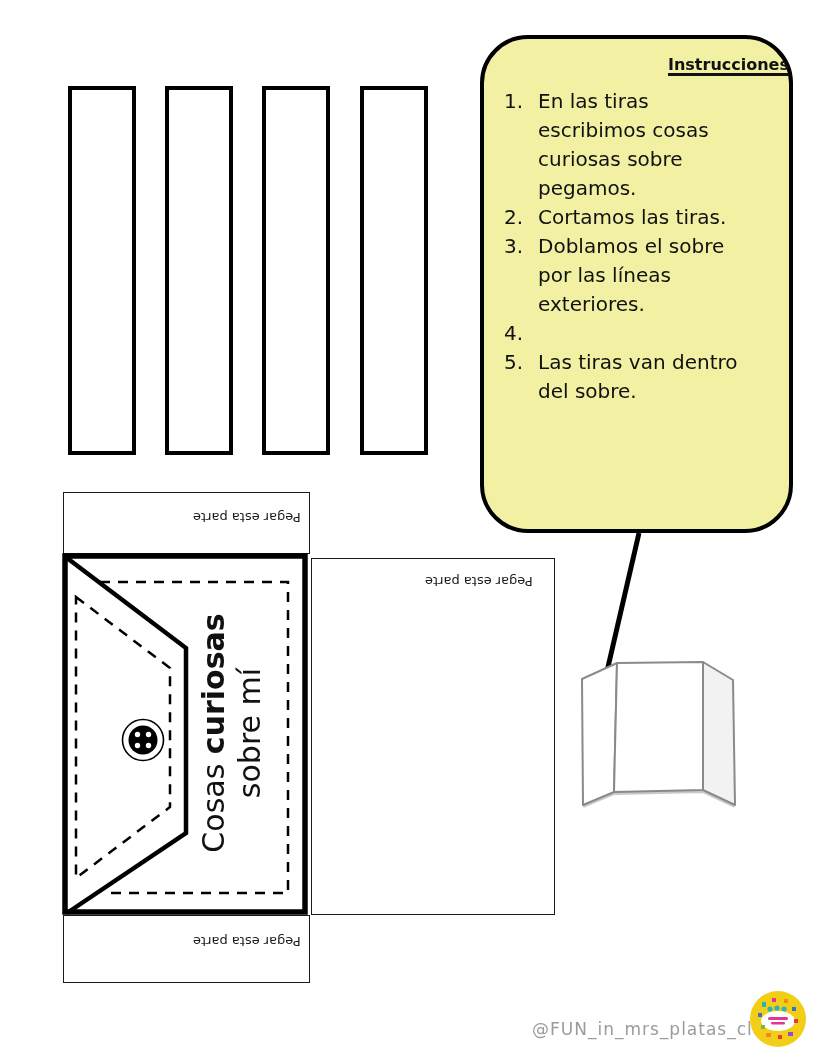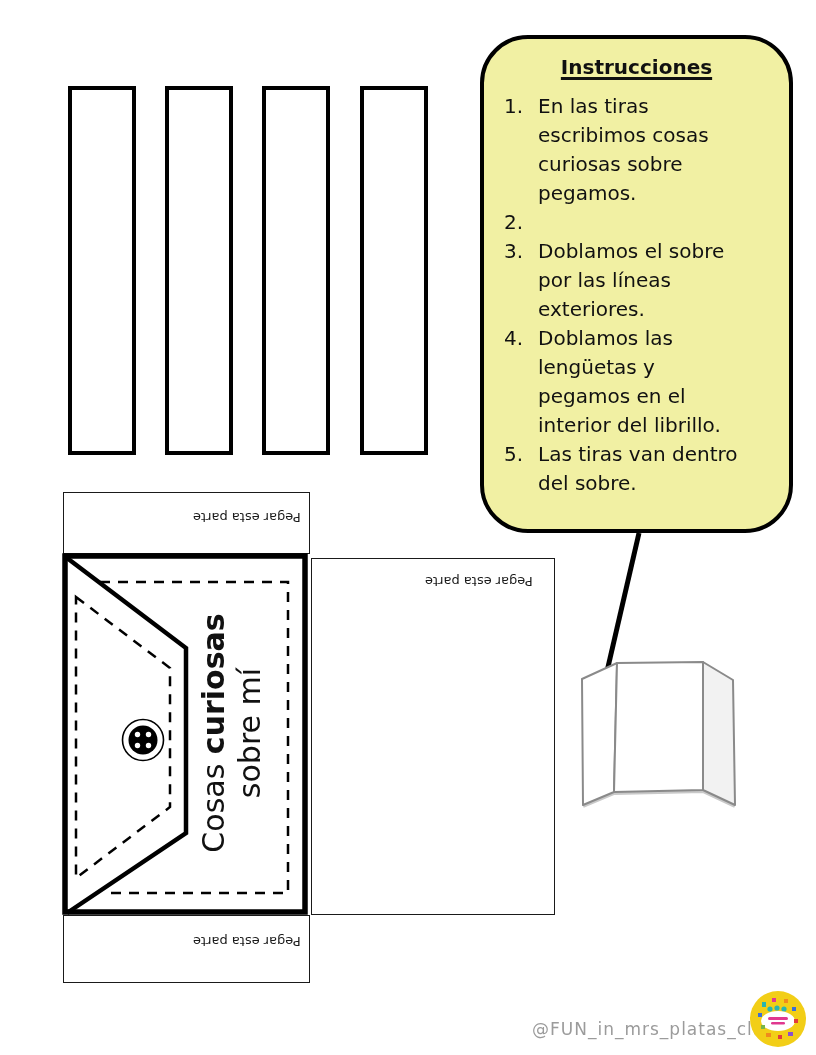--- a/index.html
+++ b/index.html
@@ -8,21 +8,21 @@
   .abs{position:absolute;}
 
   
   .strip{position:absolute;top:86px;width:68px;height:369px;border:4.5px solid #000;
          box-sizing:border-box;background:#fff;}
 
   
   .bubble{position:absolute;left:480px;top:35px;width:313px;height:498px;
           background:#F1F0A3;border:4px solid #000;border-radius:48px;
           box-sizing:border-box;}
-  .bubble-title{margin-top:16px;text-align:center;font-size:20px;font-weight:bold;
+  .bubble-title{margin-top:16px;text-align:right;font-size:16px;font-weight:bold;
                 text-decoration:underline;text-decoration-thickness:2.5px;text-underline-offset:3px;}
   .ins-list{margin-top:13px;padding:0 10px 0 20px;}
   .ins-item{display:flex;font-size:20px;line-height:29px;}
   .ins-num{flex:0 0 34px;}
   .ins-text{flex:1;white-space:pre-line;}
 
   
   .flap{position:absolute;border:1.5px solid #1a1a1a;box-sizing:border-box;background:#fff;}
   .glue-label{position:absolute;font-size:13px;color:#1a1a1a;transform:rotate(180deg);white-space:nowrap;}
 
@@ -51,33 +51,30 @@
     <div class="ins-list">
       <div class="ins-item">
         <span class="ins-num">1.</span>
         <span class="ins-text">En las tiras
 escribimos cosas
 curiosas sobre
 pegamos.</span>
       </div>
       <div class="ins-item">
         <span class="ins-num">2.</span>
+        <span class="ins-text">Cortamos las tiras.</span>
       </div>
       <div class="ins-item">
         <span class="ins-num">3.</span>
         <span class="ins-text">Doblamos el sobre
 por las líneas
 exteriores.</span>
       </div>
       <div class="ins-item">
         <span class="ins-num">4.</span>
-        <span class="ins-text">Doblamos las
-lengüetas y
-pegamos en el
-interior del librillo.</span>
       </div>
       <div class="ins-item">
         <span class="ins-num">5.</span>
         <span class="ins-text">Las tiras van dentro
 del sobre.</span>
       </div>
     </div>
   </div>
 
   <svg class="abs" style="left:580px;top:510px" width="80" height="200" viewBox="0 0 80 200">

